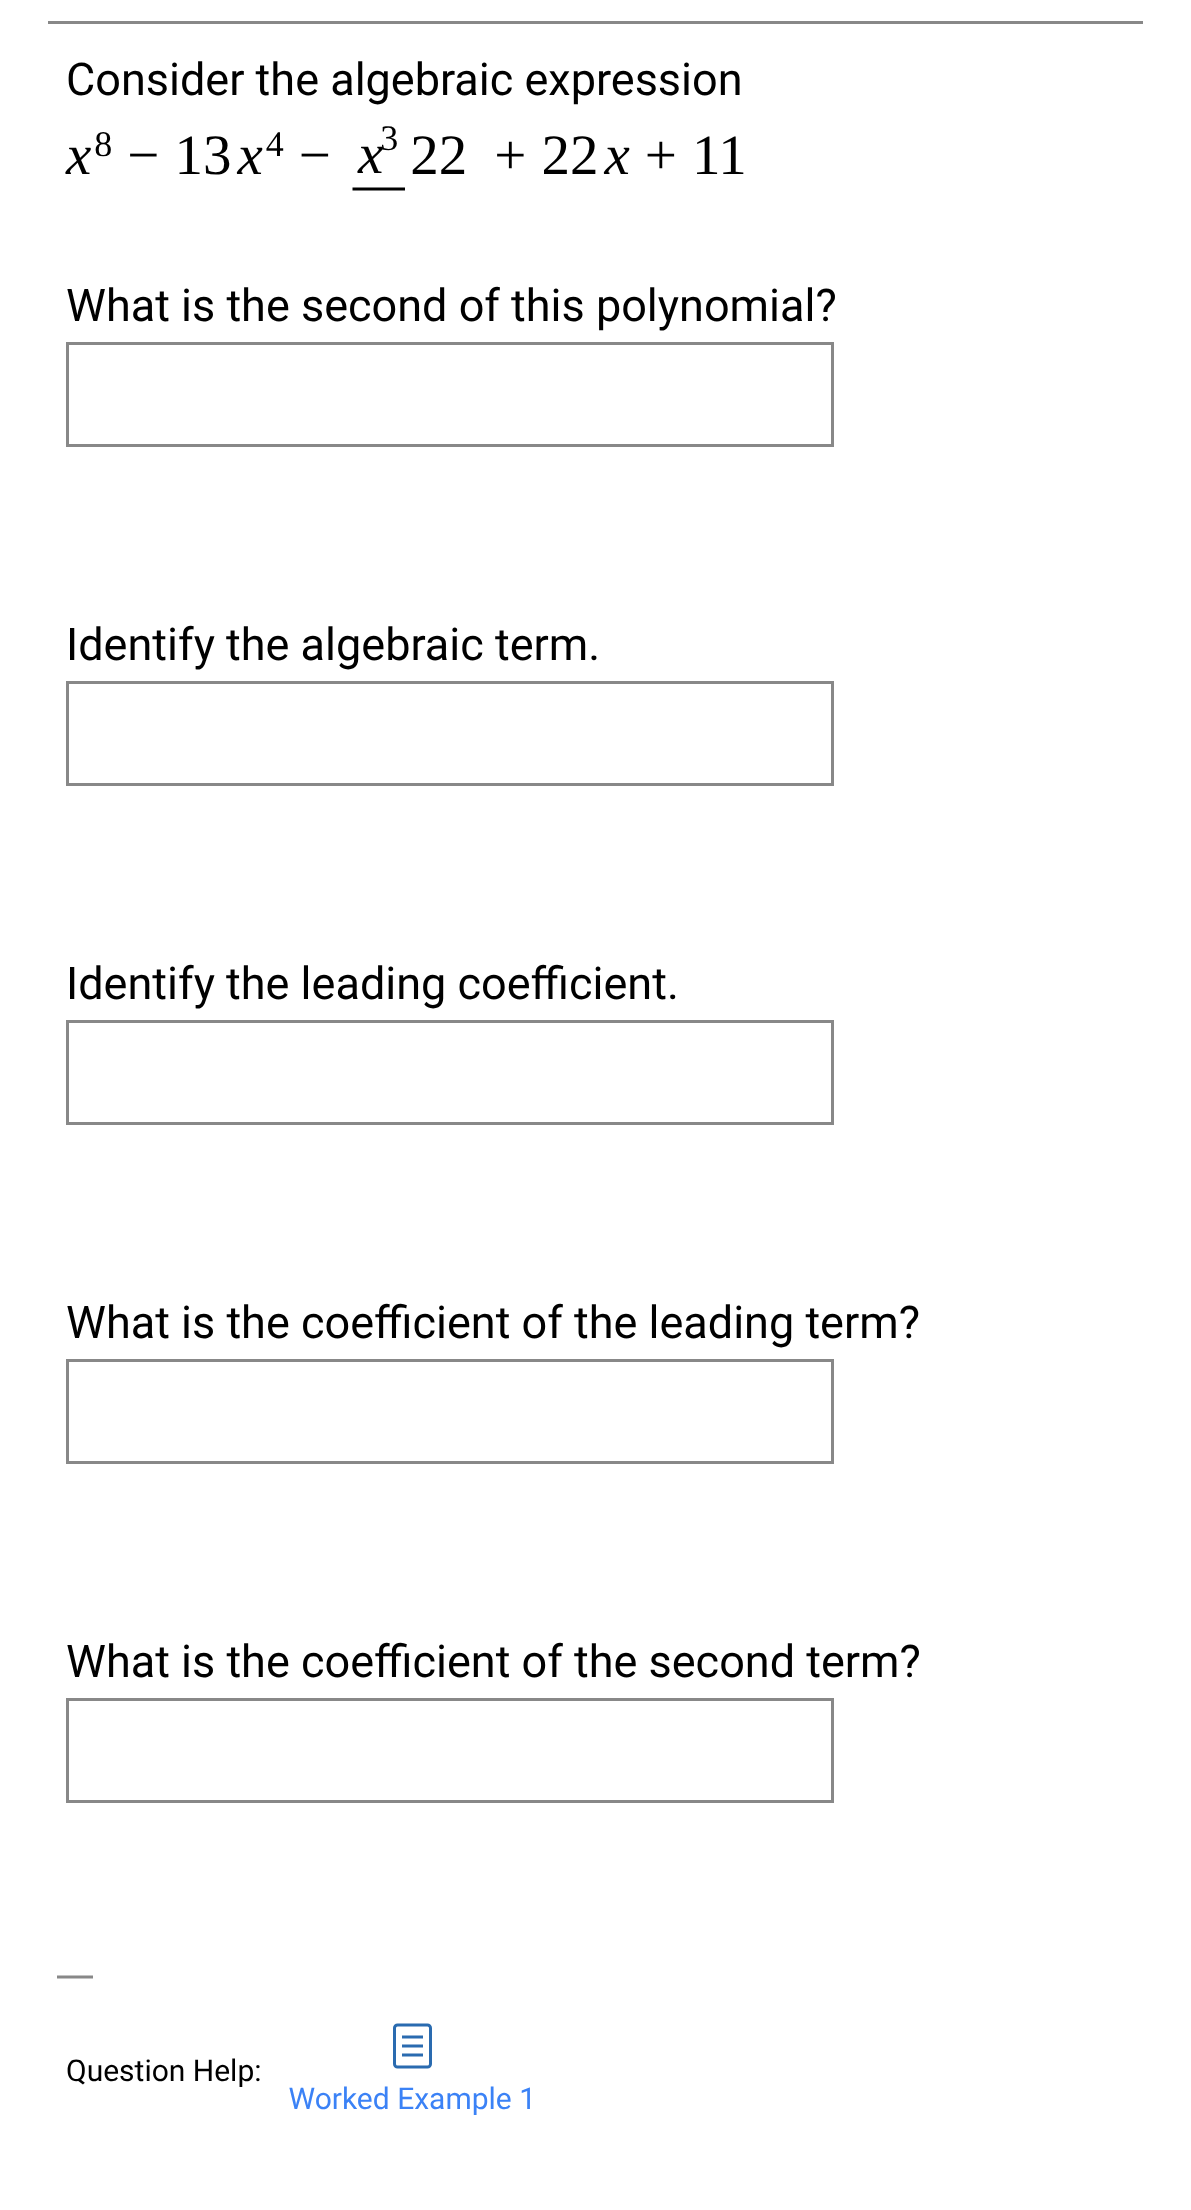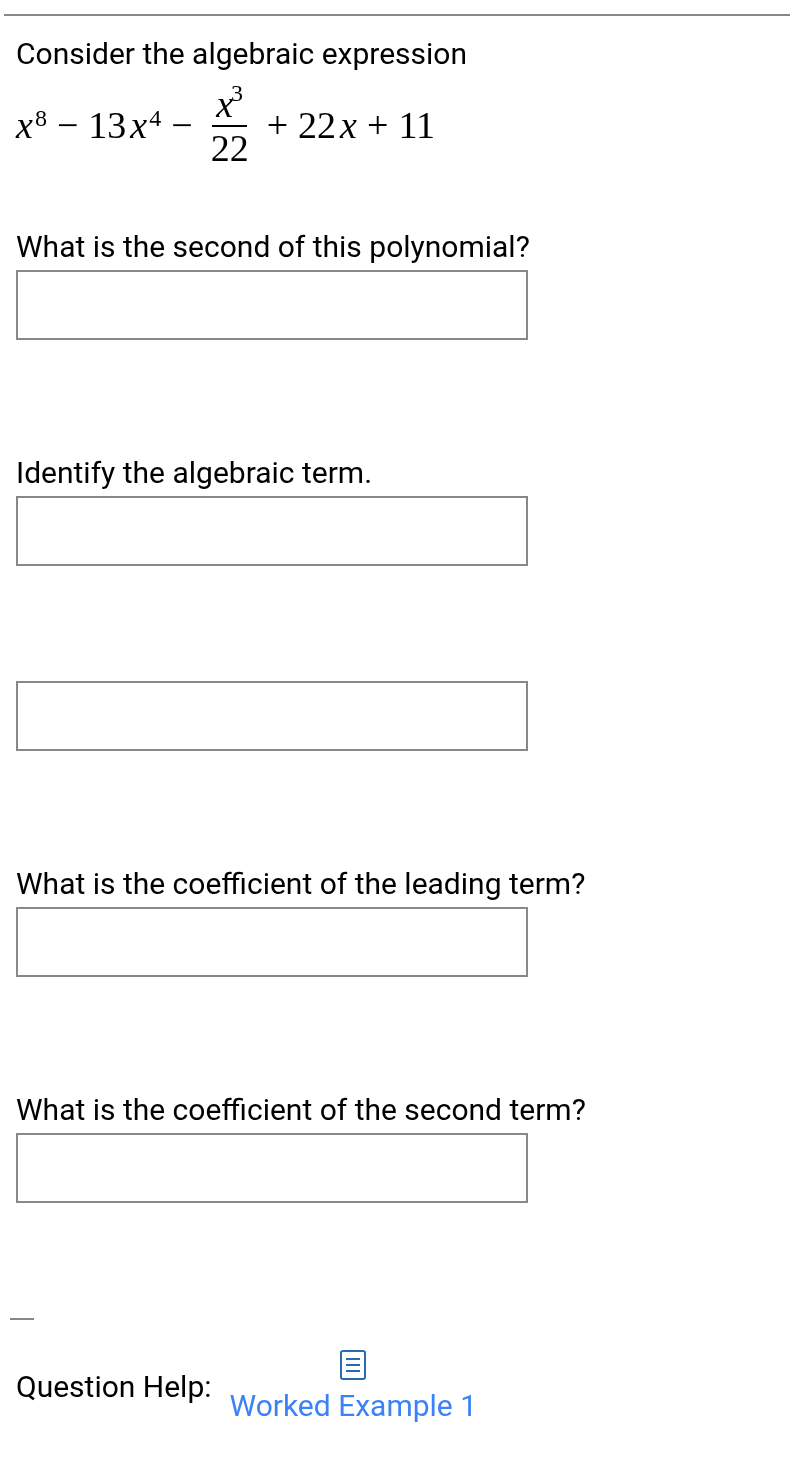--- a/index.html
+++ b/index.html
@@ -7,21 +7,21 @@
       margin: 0;
       padding: 0;
     }
     body {
       font-family: -apple-system, BlinkMacSystemFont, "Segoe UI", Roboto, Helvetica, Arial, sans-serif;
       background: #fff;
       color: #000;
       width: 794px;
     }
     .container {
-      padding: 0 4px;
+      padding: 0 32px;
     }
     .top-bar {
       border-bottom: 2px solid #888;
       height: 16px;
       margin-bottom: 20px;
     }
     .intro-text {
       font-size: 30px;
       font-weight: 400;
       margin-bottom: 10px;
@@ -50,21 +50,21 @@
       position: relative;
       top: -6px;
       margin-left: -2px;
     }
     .expression .op {
       font-style: normal;
       margin: 0 6px;
     }
     .frac {
       display: inline-flex;
-      flex-direction: column;
+      flex-direction: row;
       align-items: center;
       vertical-align: middle;
       line-height: 1;
       margin: 0 4px;
     }
     .frac .top, .frac .bot {
       padding: 2px 4px;
       font-style: normal;
     }
     .frac .top {
@@ -99,21 +99,21 @@
     .separator {
       width: 24px;
       border-top: 2px solid #888;
       margin-left: 6px;
       margin-bottom: 30px;
     }
     .help-row {
       display: flex;
       align-items: center;
       padding-left: 12px;
-      font-size: 30px;
+      font-size: 20px;
       gap: 18px;
     }
     .help-label {
       color: #000;
     }
     .help-link {
       color: #3b82f6;
       display: flex;
       align-items: center;
       gap: 8px;
@@ -169,20 +169,21 @@
     <div class="question-text">What is the second of this polynomial?</div>
     <input type="text" class="answer-input" value="" style="">
   </div>
 
   <div class="question-block">
     <div class="question-text">Identify the algebraic term.</div>
     <input type="text" class="answer-input" value="" style="">
   </div>
 
   <div class="question-block">
+    <div class="question-text">Identify the leading coefficient.</div>
     <input type="text" class="answer-input" value="" style="">
   </div>
 
   <div class="question-block">
     <div class="question-text">What is the coefficient of the leading term?</div>
     <input type="text" class="answer-input" value="" style="">
   </div>
 
   <div class="question-block">
     <div class="question-text">What is the coefficient of the second term?</div>

